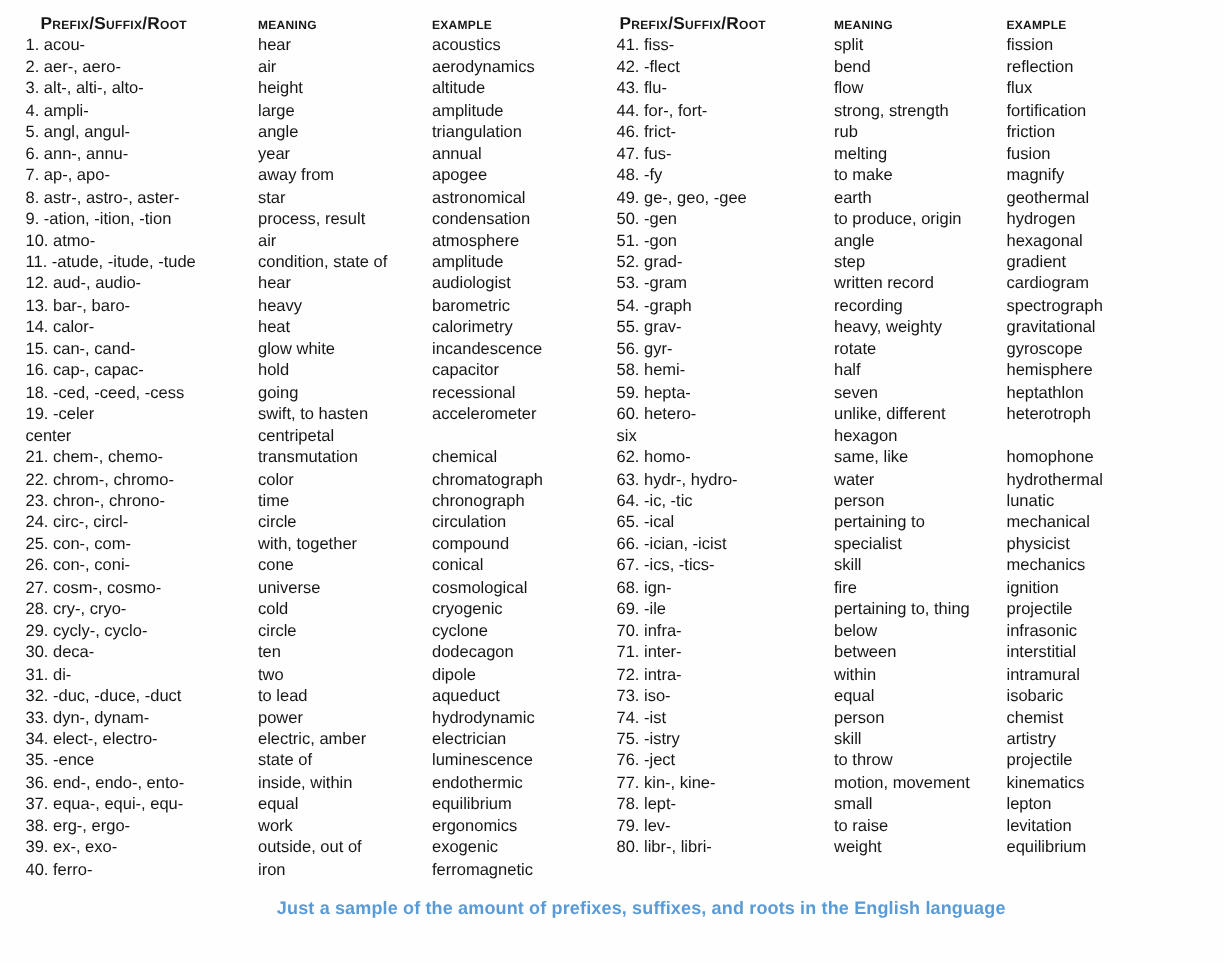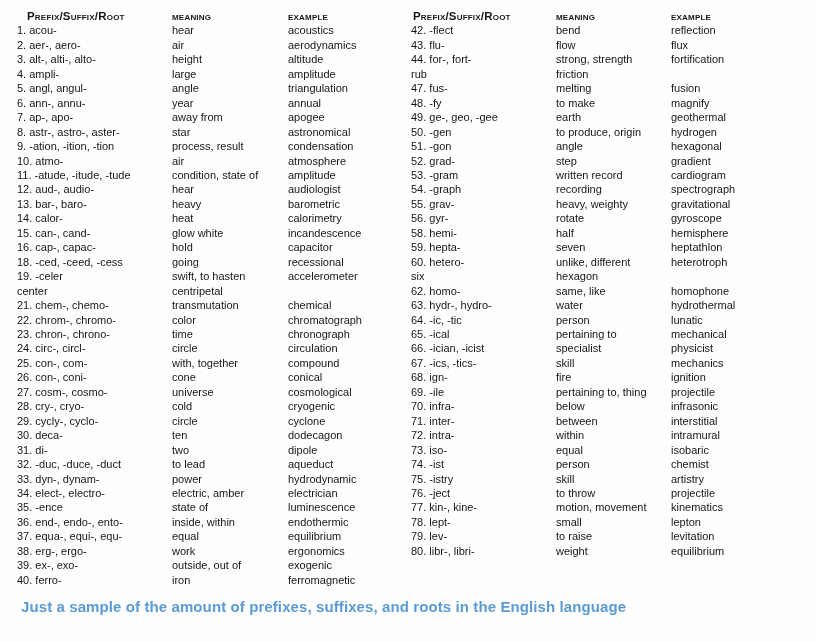--- a/index.html
+++ b/index.html
@@ -27,24 +27,25 @@
     white-space: nowrap;
   }
   .left  .th-root { padding-left: 10px; }
   .right .th-root { padding-left: 2px; }
   .td {
     font-size: 11px;
     white-space: nowrap;
     overflow: hidden;
   }
   .footer {
-    margin: 11px 0 0 4px;
-    font-size: 15px;
+    margin: 11px 0 0 22px;
+    font-size: 12px;
     font-weight: bold;
     letter-spacing: 0.1px;
+    text-align: center;
   }
 </style>
 </head>
 <body style="background: rgb(254, 254, 254); color: rgb(22, 22, 22);">
 
 <div class="page">
   <div class="tables">
 
     <section class="ptable left">
       <div class="thead">
@@ -251,35 +252,41 @@
     </section>
 
     <section class="ptable right">
       <div class="thead">
         <div class="th th-root">Prefix/Suffix/Root</div>
         <div class="th">meaning</div>
         <div class="th">example</div>
       </div>
       <div class="tbody">
           <div class="tr">
+            <div class="td">41. fiss-</div>
+            <div class="td">split</div>
+            <div class="td">fission</div>
+          </div>
+          <div class="tr">
             <div class="td">42. -flect</div>
             <div class="td">bend</div>
             <div class="td">reflection</div>
           </div>
           <div class="tr">
             <div class="td">43. flu-</div>
             <div class="td">flow</div>
             <div class="td">flux</div>
           </div>
           <div class="tr">
             <div class="td">44. for-, fort-</div>
             <div class="td">strong, strength</div>
             <div class="td">fortification</div>
           </div>
           <div class="tr">
+            <div class="td">46. frict-</div>
             <div class="td">rub</div>
             <div class="td">friction</div>
           </div>
           <div class="tr">
             <div class="td">47. fus-</div>
             <div class="td">melting</div>
             <div class="td">fusion</div>
           </div>
           <div class="tr">
             <div class="td">48. -fy</div>

